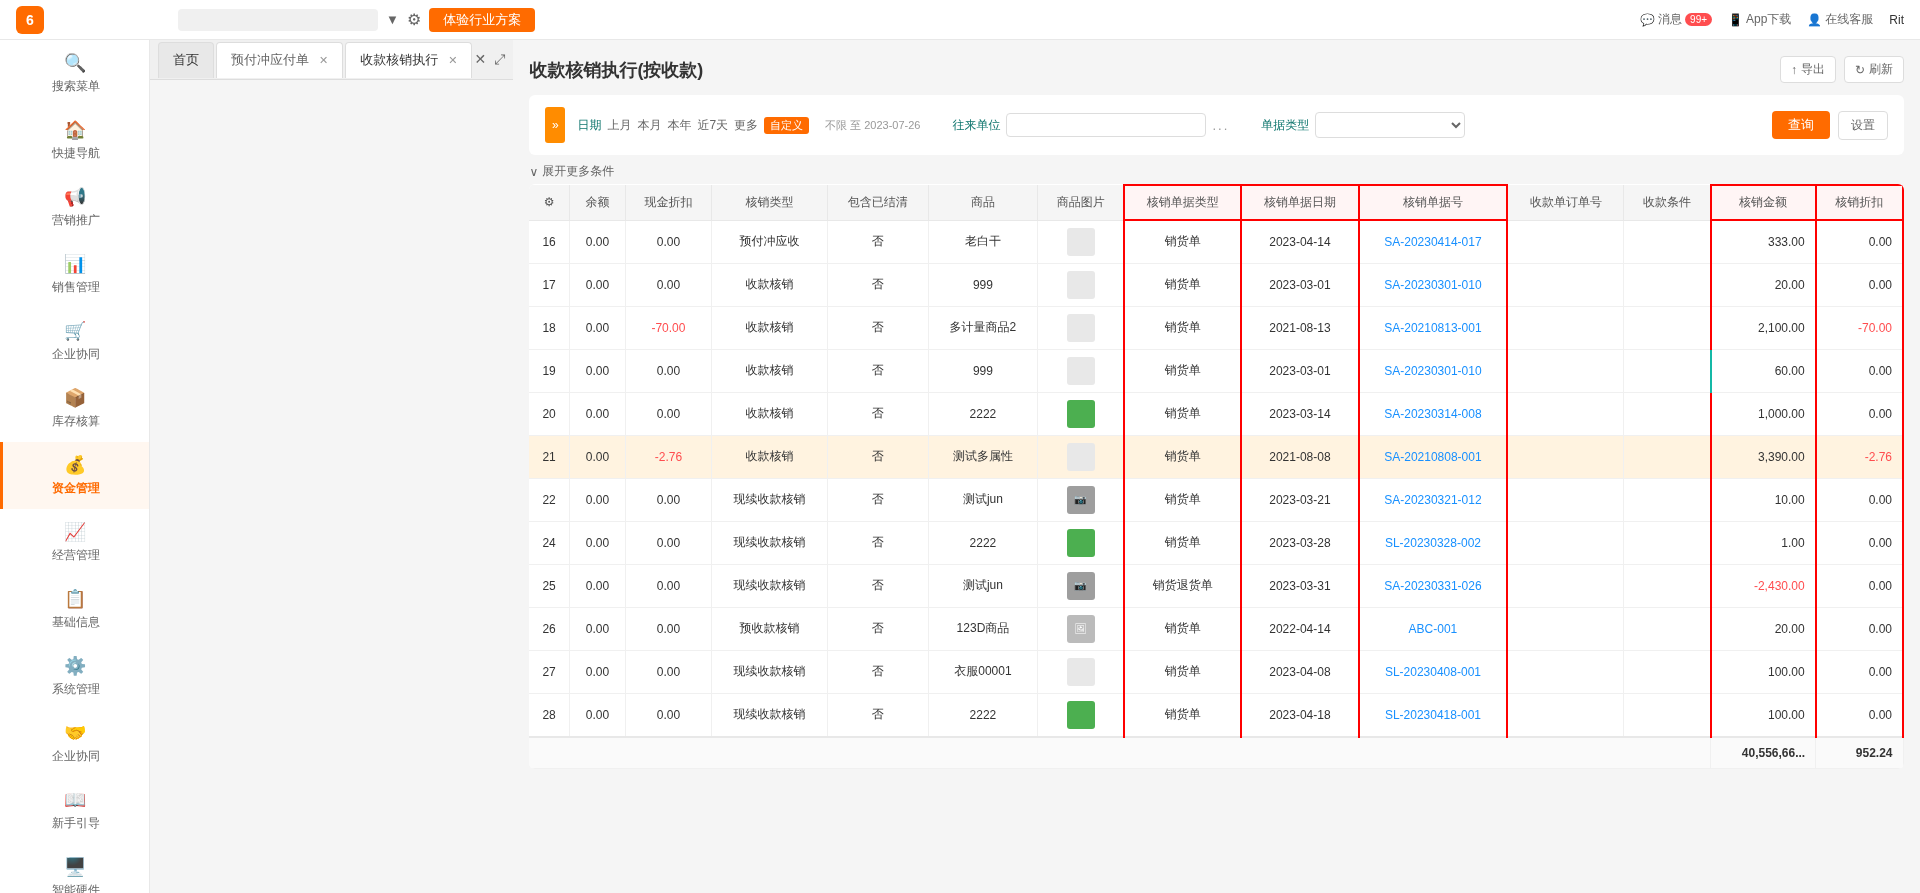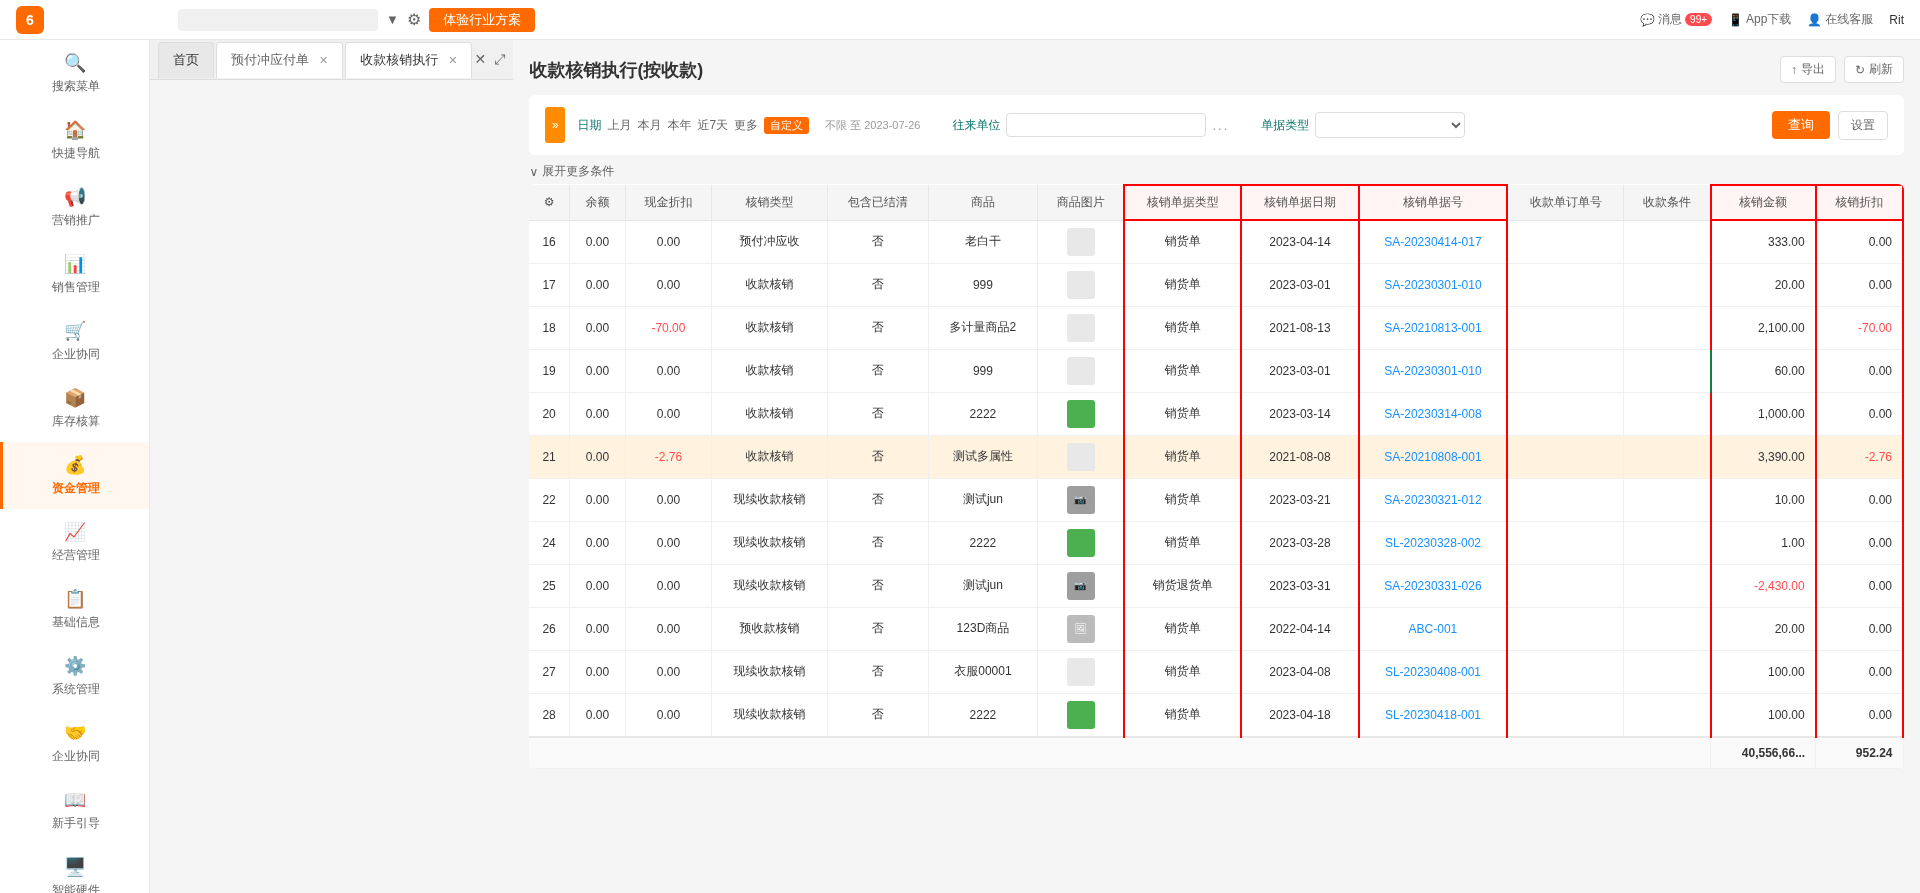--- a/index.html
+++ b/index.html
@@ -324,21 +324,21 @@
     <td class="">0.00</td>
     <td>收款核销</td>
     <td>否</td>
     <td>999</td>
     <td><div style="width:28px;height:28px;background:#e8e8e8;border-radius:3px;display:inline-block;vertical-align:middle;"></div></td>
     <td style="border-left:2px solid #ff0000;border-right:2px solid #ff0000;">销货单</td>
     <td style="border-left:2px solid #ff0000;border-right:2px solid #ff0000;">2023-03-01</td>
     <td style="border-left:2px solid #ff0000;border-right:2px solid #ff0000;"><a class="link-text" href="#">SA-20230301-010</a></td>
     <td></td>
     <td></td>
-    <td style="border-left:2px solid #15803d;border-right:2px solid #ff0000;text-align:right;" class="">60.00</td>
+    <td style="border-left:2px solid #14b8a6;border-right:2px solid #ff0000;text-align:right;" class="">60.00</td>
     <td style="border-left:2px solid #ff0000;border-right:2px solid #ff0000;text-align:right;" class="">0.00</td>
   </tr>
               <tr>
     <td>20</td>
     <td>0.00</td>
     <td class="">0.00</td>
     <td>收款核销</td>
     <td>否</td>
     <td>2222</td>
     <td><div style="width:28px;height:28px;background:#4CAF50;border-radius:3px;display:inline-block;vertical-align:middle;"></div></td>

